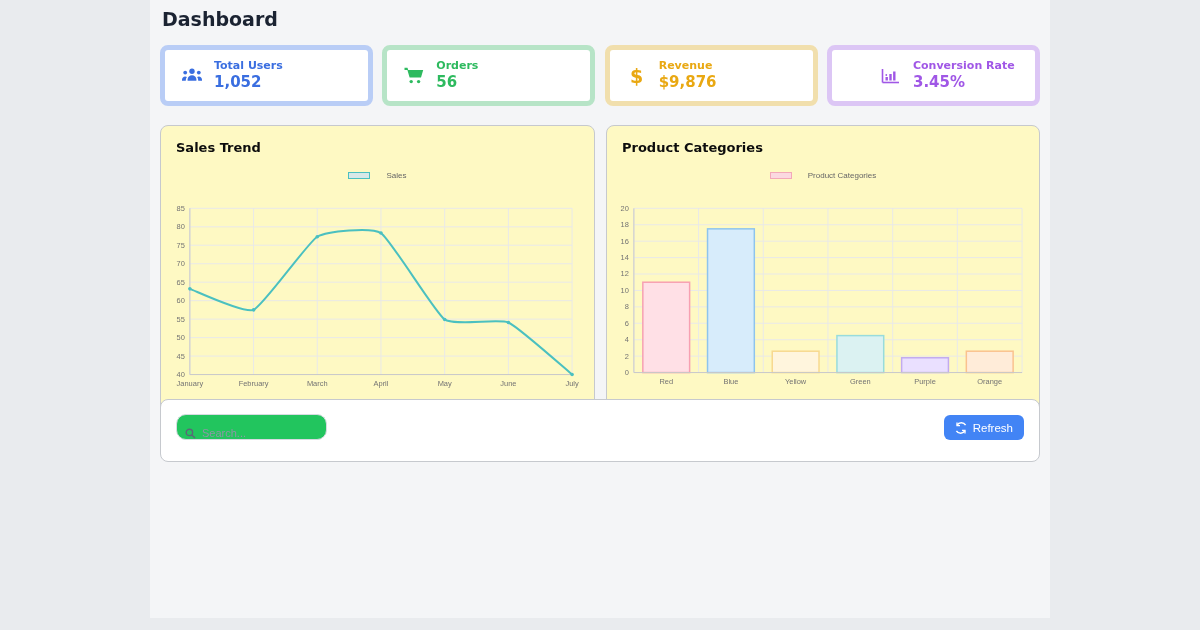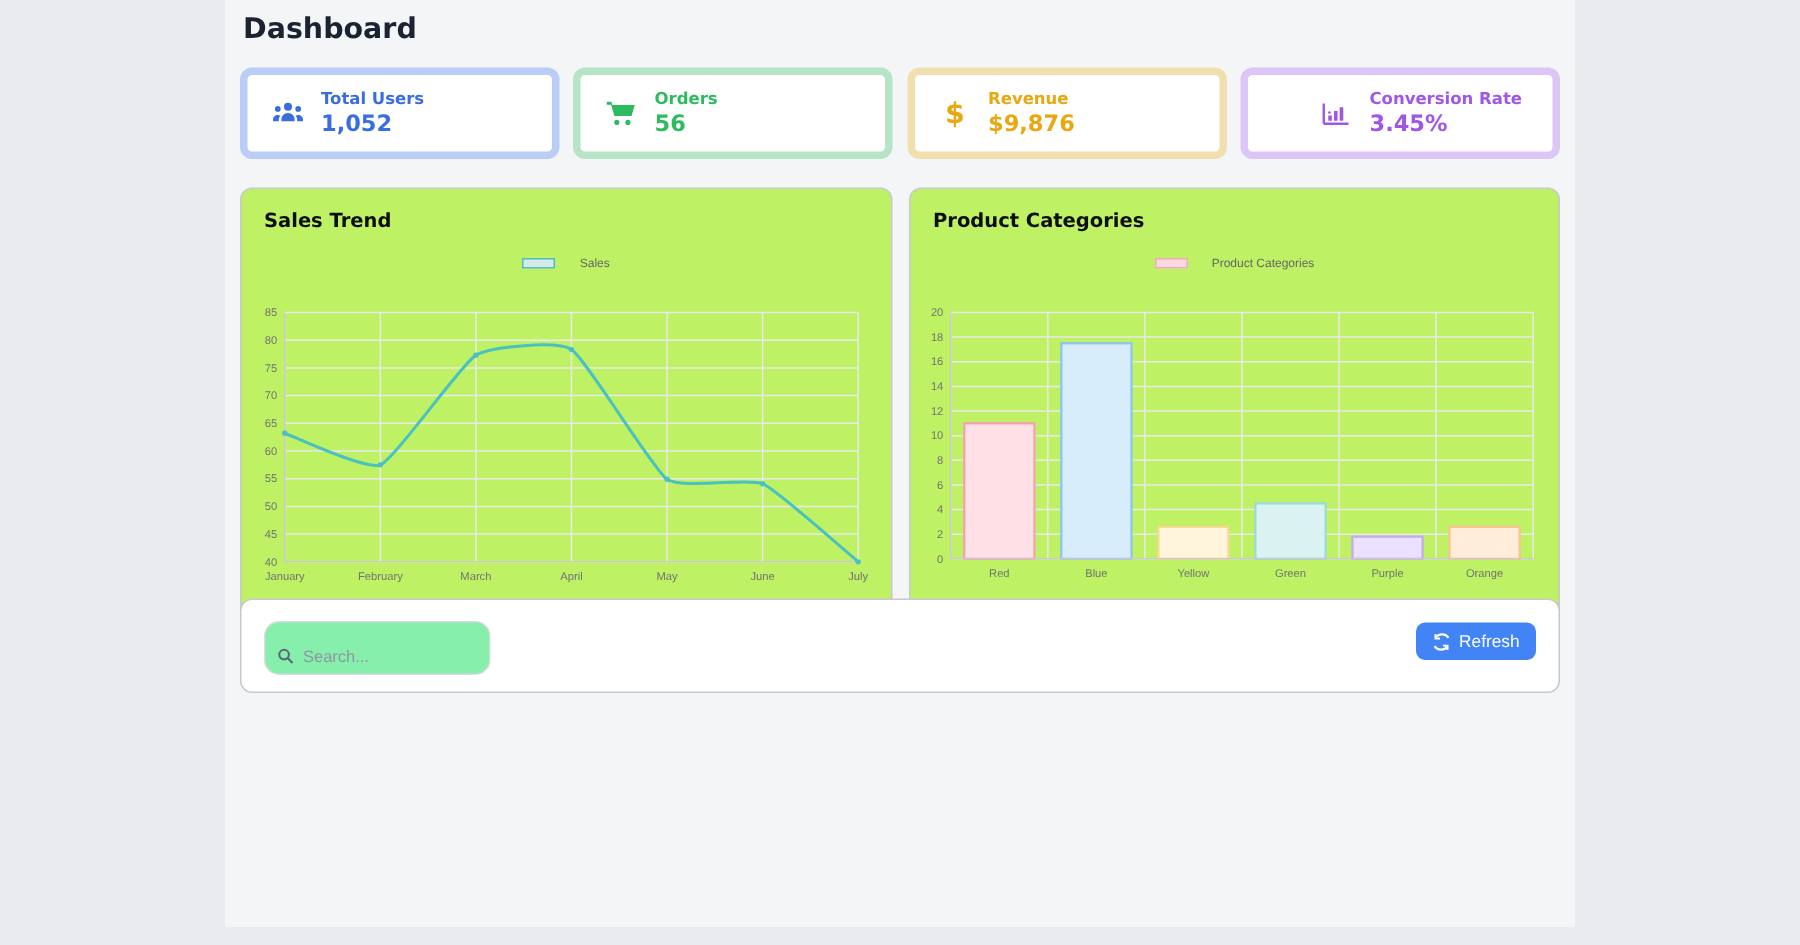--- a/index.html
+++ b/index.html
@@ -29,21 +29,21 @@
     display:flex; align-items:center; padding-left:16px; gap:11px;
   }
   .stat-icon { width:22px; display:flex; justify-content:center; align-items:center; flex:none; }
   .stat-text { display:flex; flex-direction:column; }
   .stat-label { font-size:11px; font-weight:bold; line-height:14px; }
   .stat-value { font-size:15px; font-weight:bold; line-height:19px; }
   .dollar-glyph { font-size:19px; font-weight:bold; font-family:"DejaVu Sans", sans-serif; }
   
   .charts-row { position:absolute; left:10px; top:125px; width:880px; height:256px; }
   .chart-card {
-    position:absolute; top:0; height:304px; background:#bef264;
+    position:absolute; top:0; height:304px; background:#fef9c3;
     border:1px solid #c6c9ce; border-radius:8px;
   }
   #sales-card { left:0; width:435px; }
   #categories-card { left:446px; width:434px; }
   .chart-title {
     position:absolute; left:15px; top:14px;
     font-size:13px; font-weight:bold; color:#0d0d0d;
   }
   .chart-legend {
     position:absolute; top:44px; left:0; width:100%; height:10px;
@@ -52,22 +52,22 @@
   .legend-swatch { width:22px; height:7px; border:1px solid #999; display:inline-block; }
   .legend-label { font-family:"Liberation Sans", sans-serif; font-size:8px; color:#666666; }
   .chart-svg { position:absolute; left:0; top:0; width:100%; height:100%; }
   
   .search-card {
     position:absolute; left:10px; top:399px; width:880px; height:63px;
     background:#ffffff; border:1px solid #c6c9ce; border-radius:8px;
   }
   .search-box {
     position:absolute; left:15px; top:14px; width:151px; height:26px;
-    background:#86efac; border:1px solid #d7dbe1; border-radius:10px;
-    display:flex; align-items:flex-start; padding:17px 8px; gap:6px;
+    background:#22c55e; border:1px solid #d7dbe1; border-radius:10px;
+    display:flex; align-items:flex-end; padding:0 8px; gap:6px;
   }
   .search-box input {
     border:none; outline:none; width:100%;
     font-family:"Liberation Sans", sans-serif; font-size:11px; color:#3c4452;
     background:transparent;
   }
   .search-box input::placeholder { color:#8d96a5; }
   .refresh-btn {
     position:absolute; right:15px; top:15px; height:25px;
     border:none; border-radius:6px; padding:0 11px;

